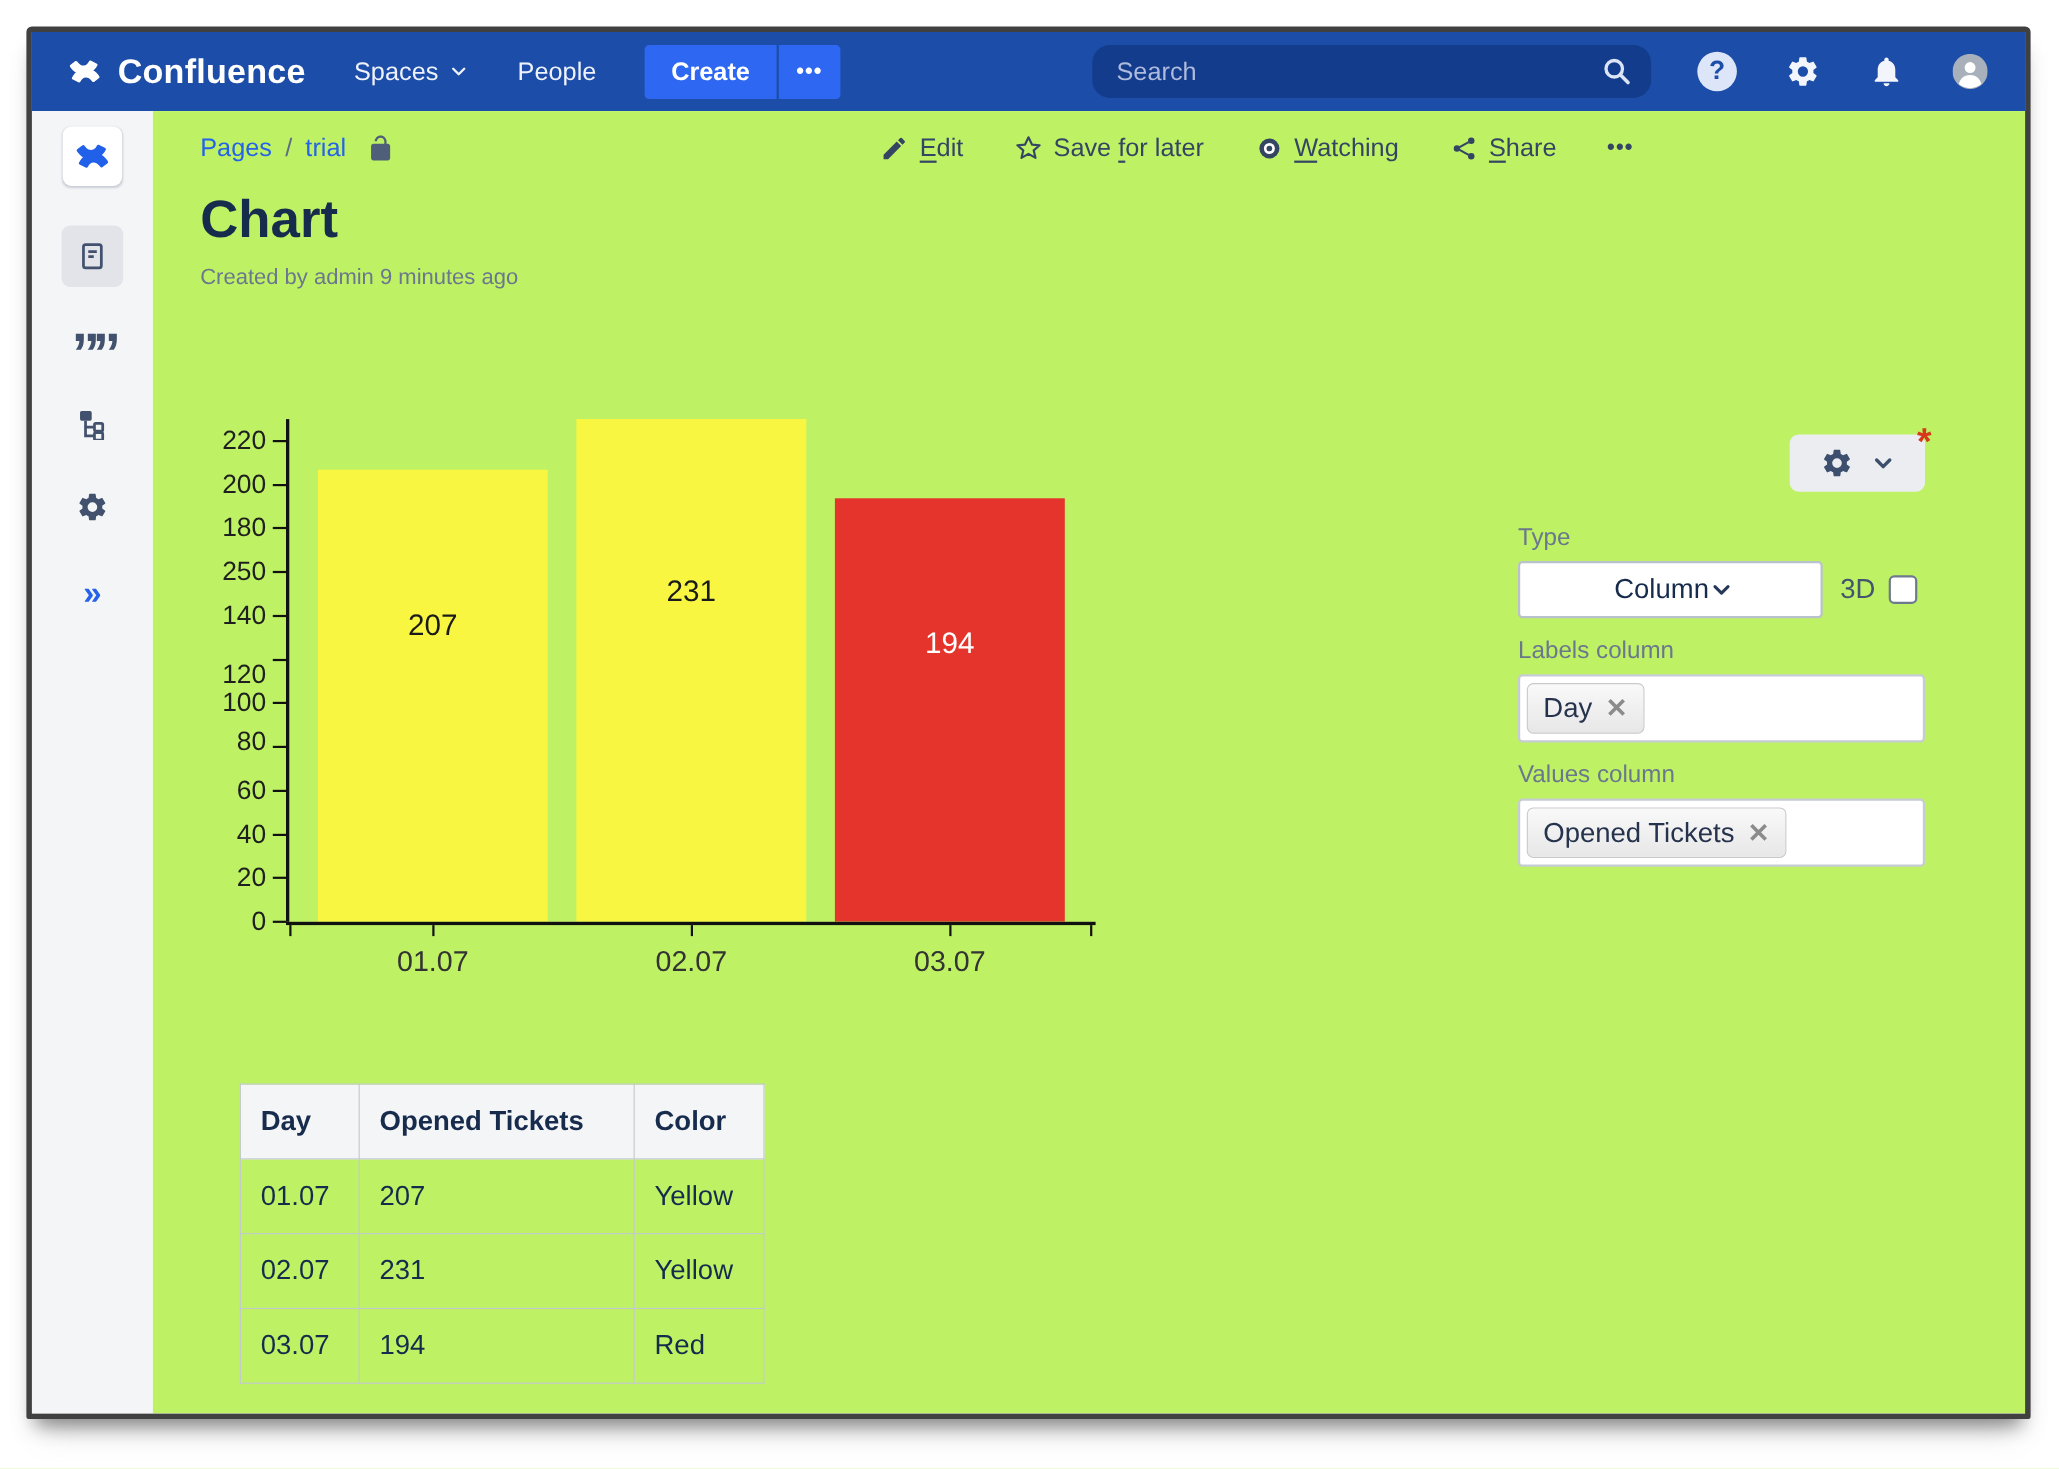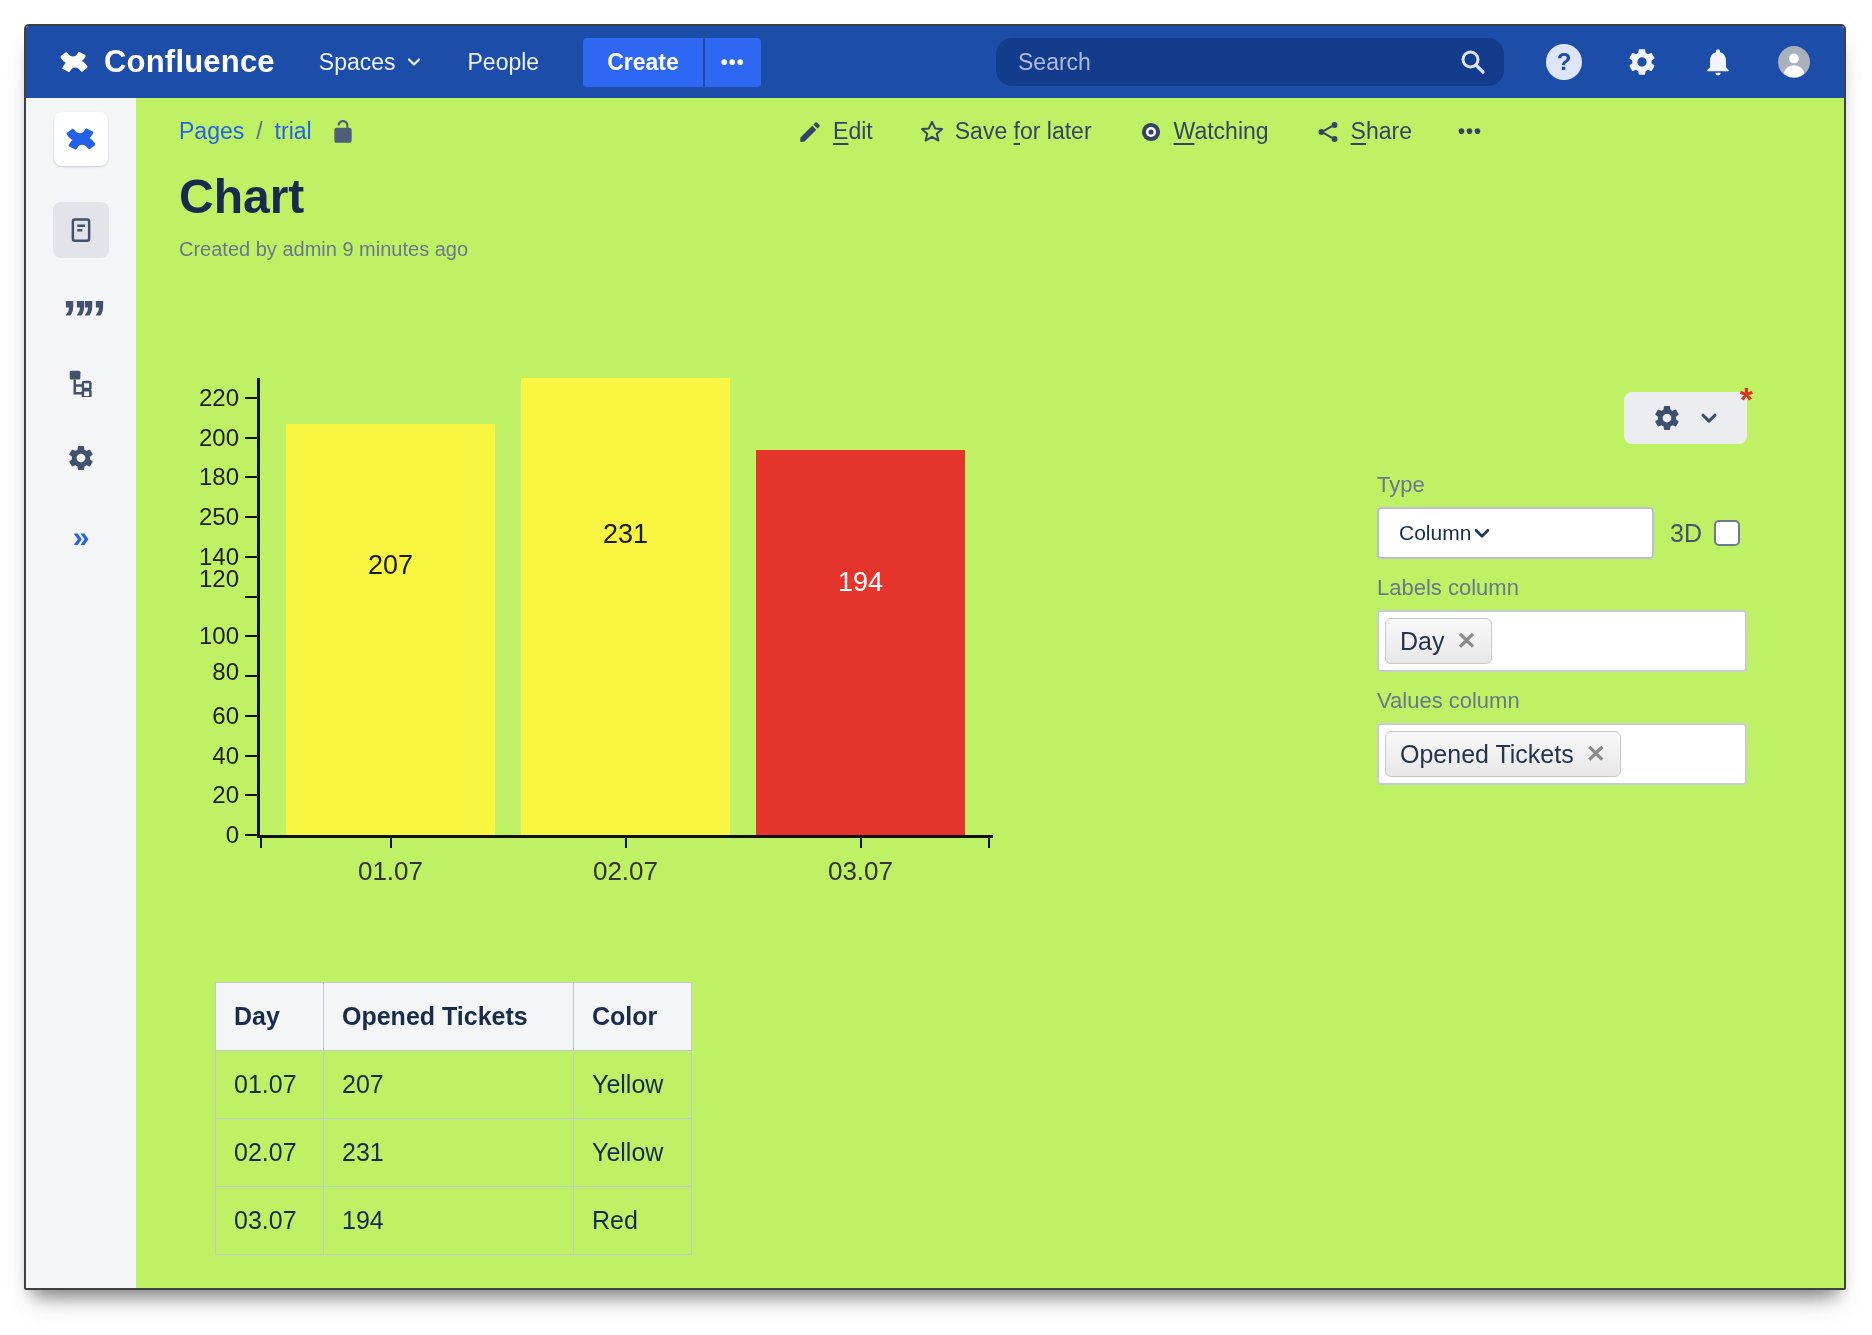--- a/index.html
+++ b/index.html
@@ -1,20 +1,20 @@
 <!DOCTYPE html>
 <html style="--header-bg: #1c4da8; --search-bg: #143c8c; --button-blue: #2e68f2; --link-blue: #2563e8; --text-dark: #172b4d; --text-muted: #6b778c; --icon-slate: #42526e; --sidebar-bg: #f4f5f7; --asterisk-red: #d6381c;"><head>
 <meta charset="utf-8">
 <style>
   * { margin:0; padding:0; box-sizing:border-box; }
   html,body { width:1872px; height:1335px; background:#ffffff; overflow:hidden;
               font-family:"Liberation Sans", sans-serif; }
 
   .window { position:absolute; left:24px; top:24px; width:1822px; height:1266px;
-            background:#fff; border:2px solid #404040; border-radius:5px 5px 2px 2px;
+            background:#fff; border:5px solid #404040; border-radius:5px 5px 2px 2px;
             box-shadow:0 14px 16px -8px rgba(60,60,60,.55), 0 22px 26px -14px rgba(120,120,120,.35);
             overflow:hidden; }
 
   
   .topnav { position:absolute; left:0; top:0; right:0; height:72px;
             background:var(--header-bg,#1c4da8); display:flex; align-items:center;
             padding:0 34px 0 30px; color:#fff; }
   .brand { display:flex; align-items:center; gap:12px; cursor:pointer; }
   .brand svg { width:36px; height:36px; color:#fff; }
   .brand-name { font-size:31px; font-weight:600; letter-spacing:.2px; }
@@ -105,22 +105,22 @@
               gap:16px; cursor:pointer; }
   .gear-btn svg { color:#3d4f6e; }
   .gear-btn .gear-svg { width:30px; height:30px; }
   .gear-btn .chev-svg { width:22px; height:22px; }
   .gear-asterisk { position:absolute; right:-6px; top:-12px; color:var(--asterisk-red,#d6381c);
                    font-size:34px; font-weight:700; }
   .field-label { font-size:22px; color:var(--text-muted,#6b778c); margin-bottom:9px; }
   .settings .type-row-label { margin-top:80px; }
   .type-row { display:flex; align-items:center; }
   .select { width:277px; height:52px; border:2px solid #b9c1cc; border-radius:4px; background:#fff;
-            display:flex; align-items:center; justify-content:flex-start; padding:0 14px 0 20px;
-            font-size:21px; color:var(--text-dark,#172b4d); cursor:pointer; }
+            display:flex; align-items:center; justify-content:center; padding:0 14px 0 20px;
+            font-size:25px; color:var(--text-dark,#172b4d); cursor:pointer; }
   .select svg { width:22px; height:22px; color:#253858; }
   .threed-label { margin-left:16px; font-size:25px; color:#44546f; }
   .checkbox { width:26px; height:26px; border:2px solid #6d7a8e; border-radius:5px; margin-left:12px;
               background:#fff; cursor:pointer; }
   .chip-box { width:370px; min-height:62px; border:2px solid #c6ccd4; border-radius:4px;
               padding:6px; background:#fff; }
   .chip { display:inline-flex; align-items:center; gap:12px; height:46px; padding:0 14px;
           background:linear-gradient(#f9f9f9,#e7e7e7); border:1px solid #c9c9c9; border-radius:6px;
           font-size:25px; color:#26334d; }
   .chip-x { color:#8b8b8b; font-weight:700; font-size:24px; cursor:pointer; }
@@ -293,21 +293,21 @@
           <div class="ytick-label" style="bottom: 26.7391px;">20</div>
           <div class="ytick-mark" style="bottom: 38.7391px;"></div>
           <div class="ytick-label" style="bottom: 66.4783px;">40</div>
           <div class="ytick-mark" style="bottom: 78.4783px;"></div>
           <div class="ytick-label" style="bottom: 106.217px;">60</div>
           <div class="ytick-mark" style="bottom: 118.217px;"></div>
           <div class="ytick-label" style="bottom: 150px;">80</div>
           <div class="ytick-mark" style="bottom: 157.957px;"></div>
           <div class="ytick-label" style="bottom: 185.696px;">100</div>
           <div class="ytick-mark" style="bottom: 197.696px;"></div>
-          <div class="ytick-label" style="bottom: 243px;">120</div>
+          <div class="ytick-label" style="bottom: 211px;">120</div>
           <div class="ytick-mark" style="bottom: 237.435px;"></div>
           <div class="ytick-label" style="bottom: 265.174px;">140</div>
           <div class="ytick-mark" style="bottom: 277.174px;"></div>
           <div class="ytick-label" style="bottom: 304.913px;">250</div>
           <div class="ytick-mark" style="bottom: 316.913px;"></div>
           <div class="ytick-label" style="bottom: 344.652px;">180</div>
           <div class="ytick-mark" style="bottom: 356.652px;"></div>
           <div class="ytick-label" style="bottom: 384.391px;">200</div>
           <div class="ytick-mark" style="bottom: 396.391px;"></div>
           <div class="ytick-label" style="bottom: 424.13px;">220</div>

